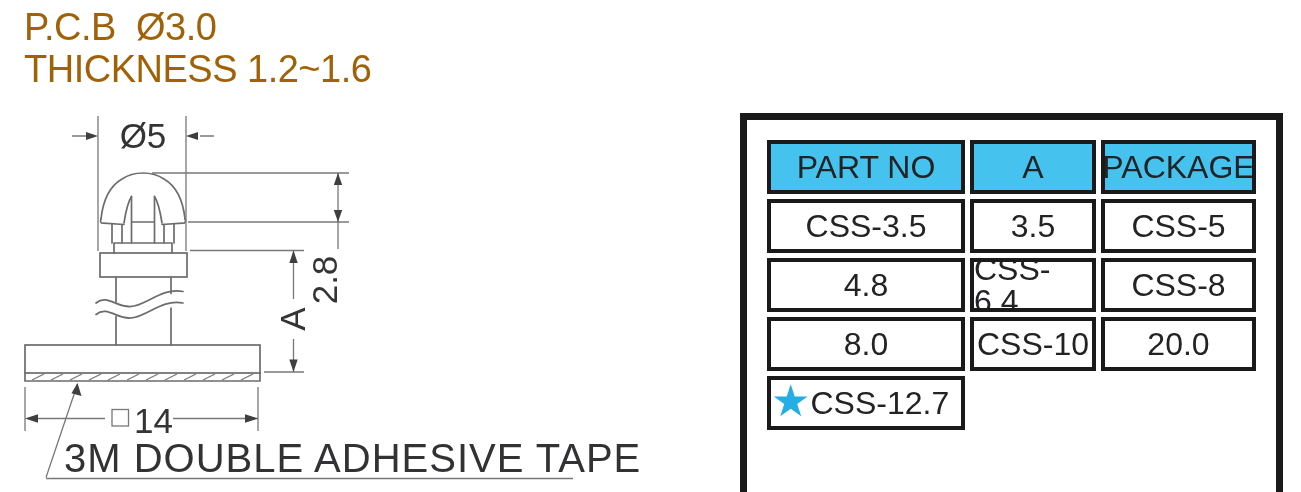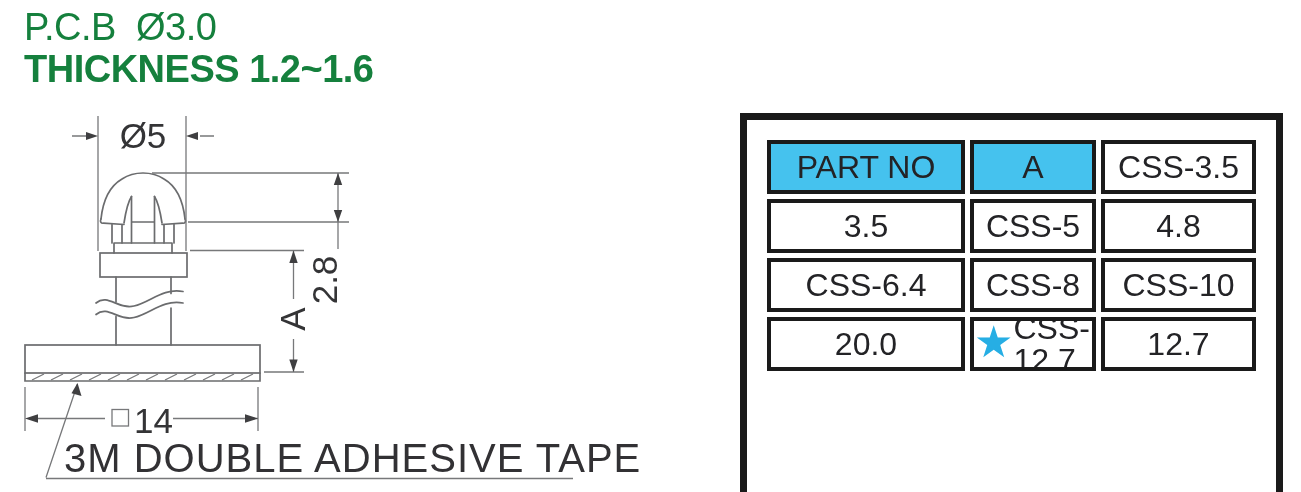--- a/index.html
+++ b/index.html
@@ -2,25 +2,25 @@
 <html><head>
 <meta charset="utf-8">
 <style>
   html,body { margin:0; padding:0; background:#ffffff; }
   .stage {
     position:relative; width:1301px; height:492px; background:#ffffff;
     font-family:"Liberation Sans", sans-serif; overflow:hidden;
   }
   
   .note-line {
-    position:absolute; left:24px; white-space:pre; color:#15803d;
+    position:absolute; left:24px; white-space:pre; color:#a16207;
     font-size:38px; letter-spacing:-0.5px; line-height:42px;
   }
   .note-line.l1 { top:6px; }
-  .note-line.l2 { top:48px;font-weight:bold; }
+  .note-line.l2 { top:48px; }
 
   
   .drawing { position:absolute; left:0; top:0; }
   .outline { stroke:#6b6c6e; stroke-width:1.7; fill:none; stroke-linecap:round; }
   .dimline { stroke:#77787a; stroke-width:1.3; fill:none; }
   .arrow   { fill:#3f3f41; stroke:none; }
   .dimtext { fill:#343436; font-size:35px; }
   .tapetext{ fill:#323134; font-size:40px; letter-spacing:1px; }
 
   
@@ -123,35 +123,36 @@
     <g>
       <path class="dimline" d="M77.5,384 L46,477.5 M46,478.5 H573"></path>
       <polygon class="arrow" points="77.5,383 81.5,396 71.5,393.2"></polygon>
       <text class="tapetext" x="64" y="472">3M DOUBLE ADHESIVE TAPE</text>
     </g>
   </svg>
 
   <div class="parts-table">
     <div class="cell hdr">PART NO</div>
     <div class="cell hdr">A</div>
+    <div class="cell hdr">PACKAGE</div>
 
 
     <div class="cell">CSS-3.5</div>
     <div class="cell">3.5</div>
 
     <div class="cell">CSS-5</div>
     <div class="cell">4.8</div>
 
     <div class="cell">CSS-6.4</div>
 
     <div class="cell">CSS-8</div>
+    <div class="cell">8.0</div>
 
     <div class="cell">CSS-10</div>
     <div class="cell">20.0</div>
 
     <div class="cell starred">
       <span class="star">★</span>
       <span class="starred-label">CSS-12.7</span>
     </div>
-    <div class="cell">12.7</div>
   </div>
 
 </div>
 
 </body></html>

